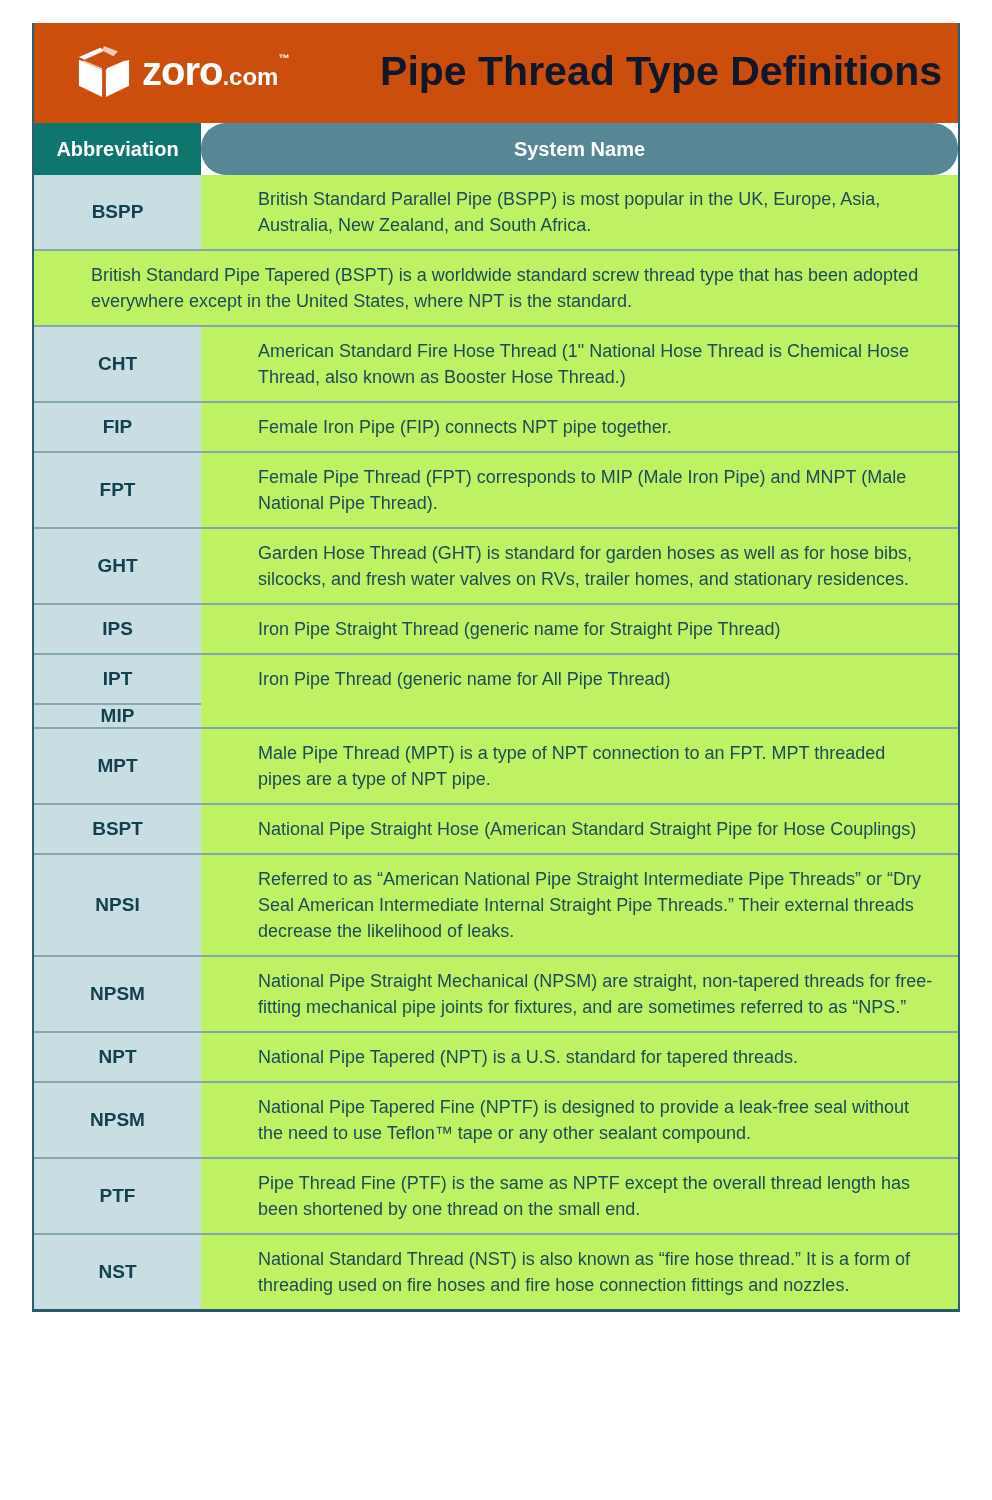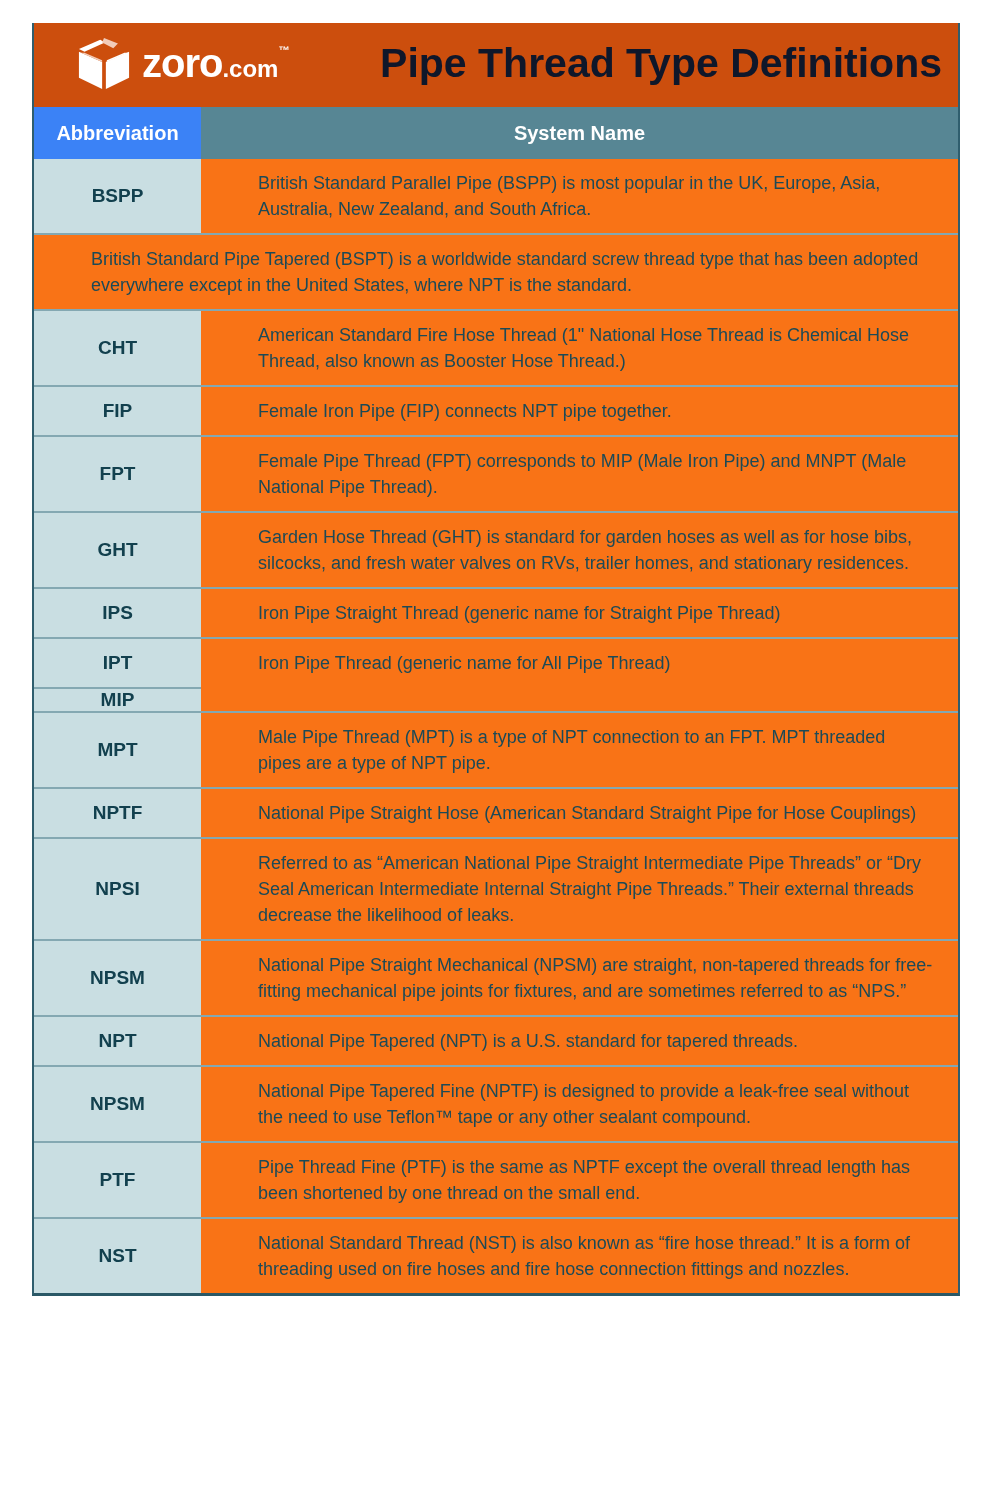--- a/index.html
+++ b/index.html
@@ -13,21 +13,21 @@
   .sheet {
     width: 928px;
     margin: 23px 32px 0 32px;
     border-left: 2px solid #2F5E6E;
     border-right: 2px solid #2F5E6E;
     border-bottom: 3px solid #2A5866;
   }
   
   .banner {
     background: #CC4E0D;
-    height: 84px;
+    height: 100px;
     display: flex;
     align-items: center;
     justify-content: space-between;
     padding: 0 16px 4px 42px;
   }
   .logo { display: flex; align-items: center; }
   .logo svg { width: 56px; height: 52px; display: block; }
   .logo-text {
     color: #ffffff;
     font-weight: bold;
@@ -50,23 +50,23 @@
   
   .thead { display: flex; height: 52px; }
   .th {
     color: #ffffff;
     font-weight: bold;
     font-size: 20px;
     display: flex;
     align-items: center;
     justify-content: center;
   }
-  .th-abbr { width: 167px; background: #3b82f6; }
-  .th-name { flex: 1; background: #578694; }
-  .tbody { background: #f97316; }
+  .th-abbr { width: 167px; background: #0f766e; }
+  .th-name { flex: 1; background: #578694; border-radius: 25px; }
+  .tbody { background: #bef264; }
   .row { display: flex; }
   .row + .row .cell { border-top: 2px solid #84A8B2; }
   .cell-abbr {
     width: 167px;
     background: #C9DEE2;
     display: flex;
     align-items: center;
     justify-content: center;
     color: #12404E;
     font-weight: bold;
@@ -166,21 +166,21 @@
       <div class="row">
         <div class="cell cell-abbr">MIP</div>
       </div>
       <div class="row">
         <div class="cell cell-abbr">MPT</div>
         <div class="cell cell-desc">
           <span>Male Pipe Thread (MPT) is a type of NPT connection to an FPT. MPT threaded pipes are a type of NPT pipe.</span>
         </div>
       </div>
       <div class="row">
-        <div class="cell cell-abbr">NPTF</div>
+        <div class="cell cell-abbr">BSPT</div>
         <div class="cell cell-desc">
           <span>National Pipe Straight Hose (American Standard Straight Pipe for Hose Couplings)</span>
         </div>
       </div>
       <div class="row">
         <div class="cell cell-abbr">NPSI</div>
         <div class="cell cell-desc">
           <span>Referred to as “American National Pipe Straight Intermediate Pipe Threads” or “Dry Seal American Intermediate Internal Straight Pipe Threads.” Their external threads decrease the likelihood of leaks.</span>
         </div>
       </div>

